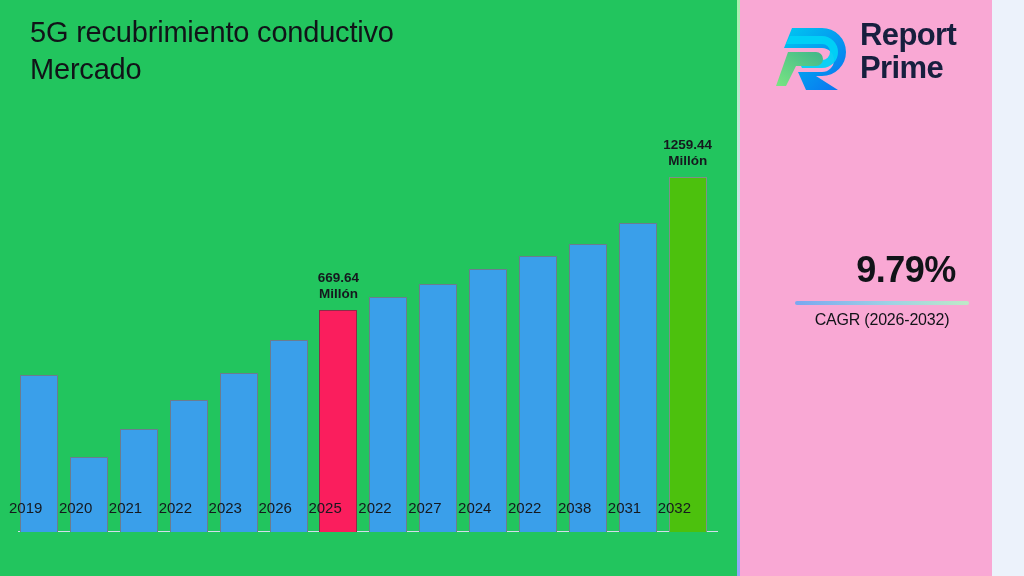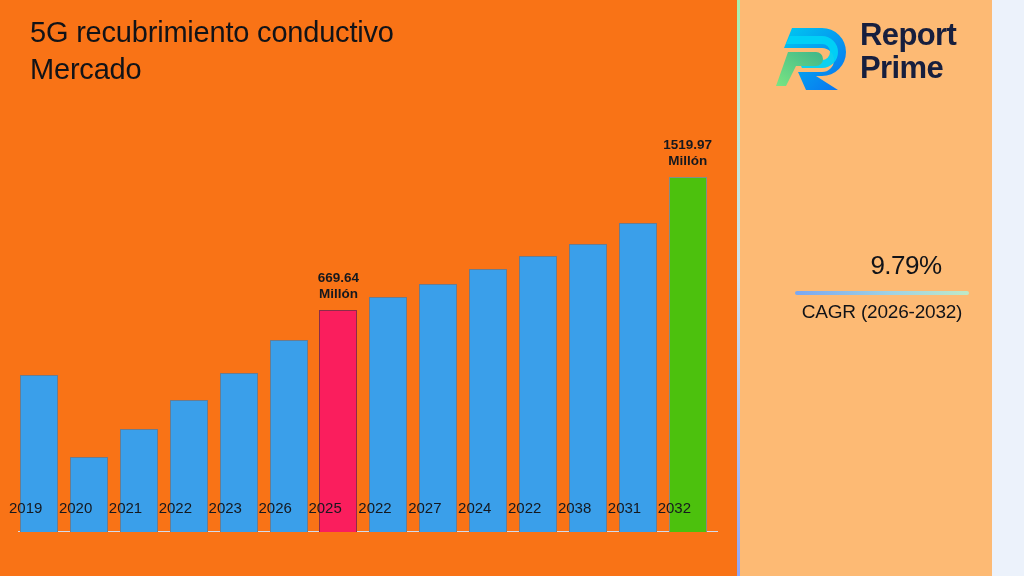--- a/index.html
+++ b/index.html
@@ -7,21 +7,21 @@
   body{
     width:1024px;height:576px;
     font-family:"Liberation Sans","DejaVu Sans",sans-serif;
     background:#ecf2fb;
     overflow:hidden;
     position:relative;
   }
   #stage{position:absolute;left:0;top:0;width:1024px;height:576px;background:#ecf2fb;}
 
   
-  #chart-panel{position:absolute;left:0;top:0;width:738px;height:576px;background:#f97316;text-decoration:underline;}
+  #chart-panel{position:absolute;left:0;top:0;width:738px;height:576px;background:#22c55e;text-decoration:underline;}
 
   #page-title{
     position:absolute;left:30px;top:14px;width:430px;
     font-size:29px;line-height:1.28;font-weight:400;color:#111318;
     letter-spacing:-0.2px;white-space:pre-line;
   }
 
   #plot{position:absolute;left:0;top:0;width:738px;height:576px;}
   #baseline{position:absolute;left:18px;top:531px;width:700px;height:1px;background:#d3dced;}
 
@@ -47,37 +47,37 @@
     font-size:15px;color:#15181e;font-weight:400;
   }
 
   
   #divider{
     position:absolute;left:737px;top:0;width:3px;height:576px;
     background:linear-gradient(to bottom,#a8f0ac 0%,#bfe9d6 22%,#cfe3ef 48%,#a9c2f6 78%,#8fa5f7 100%);
   }
 
   
-  #side-panel{position:absolute;left:740px;top:0;width:252px;height:576px;background:#fdba74;}
+  #side-panel{position:absolute;left:740px;top:0;width:252px;height:576px;background:#f9a8d4;}
 
   #logo{position:absolute;left:36px;top:14px;width:230px;height:82px;}
   #logo-mark{position:absolute;left:0;top:6px;width:78px;height:72px;}
   #logo-text{
     position:absolute;left:84px;top:4px;
     font-size:31px;font-weight:700;line-height:1.08;color:#171f3e;
     letter-spacing:-0.6px;white-space:pre-line;
   }
 
   #cagr-block{position:absolute;left:0;top:252px;width:284px;text-align:center;}
-  #cagr-value{font-size:26px;font-weight:400;color:#111318;line-height:1;letter-spacing:-0.5px;margin-left:48px;}
+  #cagr-value{font-size:36px;font-weight:700;color:#111318;line-height:1;letter-spacing:-0.5px;margin-left:48px;}
   #cagr-rule{
     width:174px;height:4px;margin:13px auto 6px auto;border-radius:2px;
     background:linear-gradient(to right,#7aa7f0 0%,#9fd2e4 55%,#bfe9c7 100%);
   }
-  #cagr-label{font-size:19px;color:#111318;letter-spacing:-0.2px;}
+  #cagr-label{font-size:16px;color:#111318;letter-spacing:-0.2px;}
 </style>
 </head>
 <body>
 
 <div id="stage">
 
   <div id="chart-panel">
 
     <div id="page-title">5G recubrimiento conductivo
 Mercado</div>
@@ -134,21 +134,21 @@
         <div class="bar-group" style="left: 568.9px;">
           <div class="bar blue" title="2030: 1152.5 Millón" style="height: 288px;"></div>
           <div class="tick">2038</div>
         </div>
         <div class="bar-group" style="left: 618.8px;">
           <div class="bar blue" title="2031: 1267.6 Millón" style="height: 309px;"></div>
           <div class="tick">2031</div>
         </div>
         <div class="bar-group" style="left: 668.7px;">
           <div class="bar green" title="2032: 1519.97 Millón" style="height: 355px;"></div>
-          <div class="bar-label" style="bottom: 363px;">1519.97
+          <div class="bar-label" style="bottom: 363px;">1259.44
 Millón</div>
           <div class="tick">2032</div>
         </div>
       </div>
   </div>
 
   <div id="divider"></div>
 
   <div id="side-panel">
 

